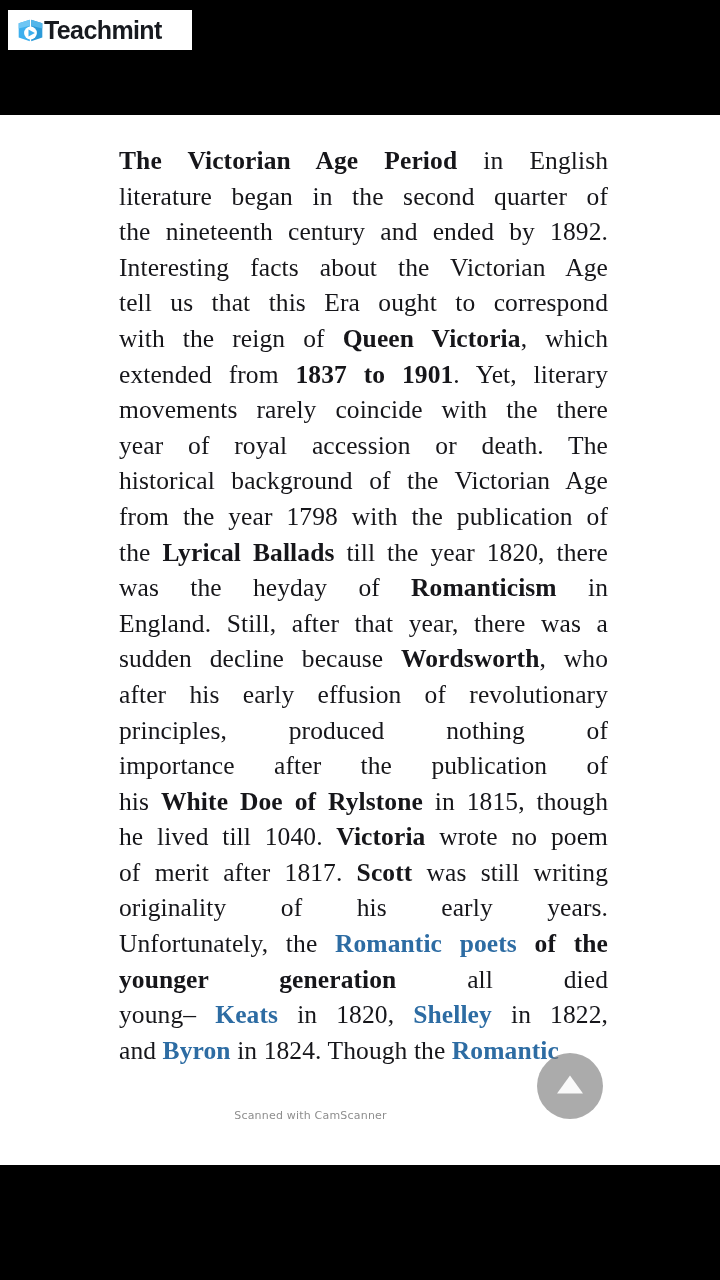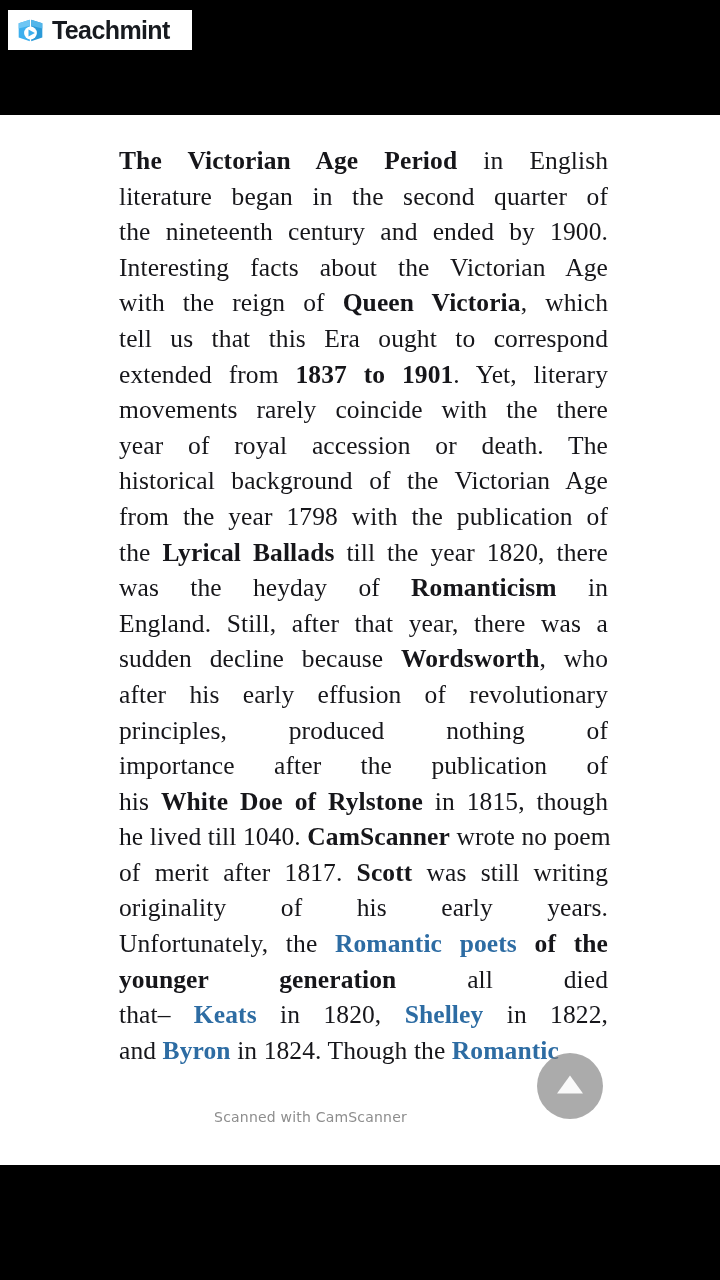--- a/index.html
+++ b/index.html
@@ -41,21 +41,20 @@
     flex: 0 0 27px;
     position: relative;
     display: block;
   }
   #logo-text {
     font-family: "Liberation Sans", "DejaVu Sans", sans-serif;
     font-weight: 700;
     font-size: 25px;
     letter-spacing: -0.6px;
     color: #171a1f;
-    margin-left: 8px;
     line-height: 1;
     white-space: nowrap;
   }
 
   
   #page {
     position: absolute;
     left: 0;
     top: 115px;
     width: 720px;
@@ -93,21 +92,21 @@
   
   #watermark {
     position: absolute;
     left: 0;
     top: 994px;
     width: 720px;
     text-align: center;
     padding-right: 99px;
     box-sizing: border-box;
     font-family: "DejaVu Sans", "Liberation Sans", sans-serif;
-    font-size: 14px;
+    font-size: 11px;
     color: #8d8d8d;
     letter-spacing: 0.2px;
   }
 
   
   #scroll-top {
     position: absolute;
     left: 537px;
     top: 1053px;
     width: 66px;
@@ -157,43 +156,43 @@
       </svg>
     </span>
     <span id="logo-text">Teachmint</span>
   </div>
 </div>
 
 <div id="page">
   <div id="doc-body">
       <span class="ln"><b>The Victorian Age Period</b><span> in English</span></span>
       <span class="ln"><span>literature began in the second quarter of</span></span>
-      <span class="ln"><span>the nineteenth century and ended by 1900.</span></span>
+      <span class="ln"><span>the nineteenth century and ended by 1892.</span></span>
       <span class="ln"><span>Interesting facts about the Victorian Age</span></span>
+      <span class="ln"><span>tell us that this Era ought to correspond</span></span>
       <span class="ln"><span>with the reign of </span><b>Queen Victoria</b><span>, which</span></span>
-      <span class="ln"><span>tell us that this Era ought to correspond</span></span>
       <span class="ln"><span>extended from </span><b>1837 to 1901</b><span>. Yet, literary</span></span>
       <span class="ln"><span>movements rarely coincide with the there</span></span>
       <span class="ln"><span>year of royal accession or death. The</span></span>
       <span class="ln"><span>historical background of the Victorian Age</span></span>
       <span class="ln"><span>from the year 1798 with the publication of</span></span>
       <span class="ln"><span>the </span><b>Lyrical Ballads</b><span> till the year 1820, there</span></span>
       <span class="ln"><span>was the heyday of </span><b>Romanticism</b><span> in</span></span>
       <span class="ln"><span>England. Still, after that year, there was a</span></span>
       <span class="ln"><span>sudden decline because </span><b>Wordsworth</b><span>, who</span></span>
       <span class="ln"><span>after his early effusion of revolutionary</span></span>
       <span class="ln"><span>principles, produced nothing of</span></span>
       <span class="ln"><span>importance after the publication of</span></span>
       <span class="ln"><span>his </span><b>White Doe of Rylstone</b><span> in 1815, though</span></span>
-      <span class="ln"><span>he lived till 1040. </span><b>CamScanner</b><span> wrote no poem</span></span>
+      <span class="ln"><span>he lived till 1040. </span><b>Victoria</b><span> wrote no poem</span></span>
       <span class="ln"><span>of merit after 1817. </span><b>Scott</b><span> was still writing</span></span>
       <span class="ln"><span>originality of his early years.</span></span>
       <span class="ln"><span>Unfortunately, the </span><span class="lnk">Romantic poets</span><b> of the</b></span>
       <span class="ln"><b>younger generation</b><span> all died</span></span>
-      <span class="ln"><span>that– </span><span class="lnk">Keats</span><span> in 1820, </span><span class="lnk">Shelley</span><span> in 1822,</span></span>
+      <span class="ln"><span>young– </span><span class="lnk">Keats</span><span> in 1820, </span><span class="lnk">Shelley</span><span> in 1822,</span></span>
       <span class="ln last"><span>and </span><span class="lnk">Byron</span><span> in 1824. Though the </span><span class="lnk">Romantic</span></span>
     </div>
 
   <div id="watermark">Scanned with CamScanner</div>
 </div>
 
 <button id="scroll-top">
   <span class="tri"></span>
 </button>
 

